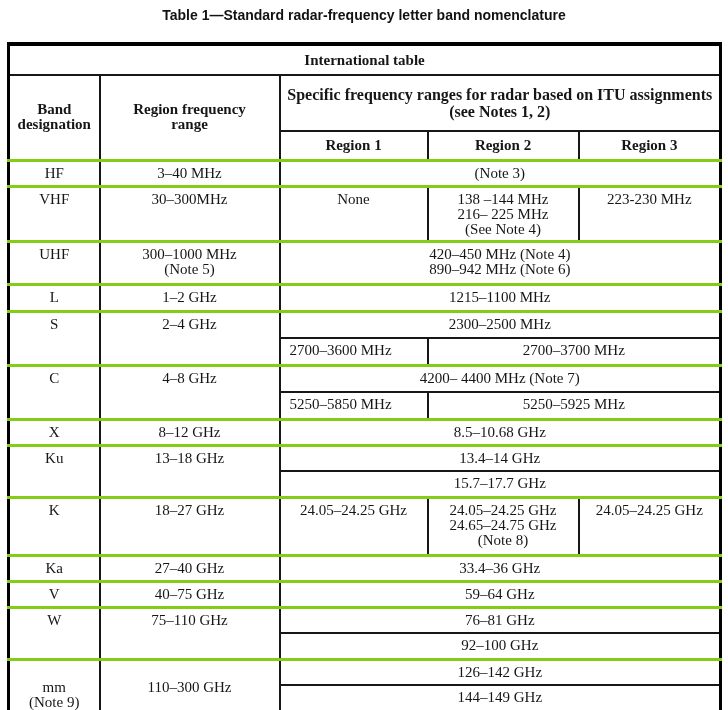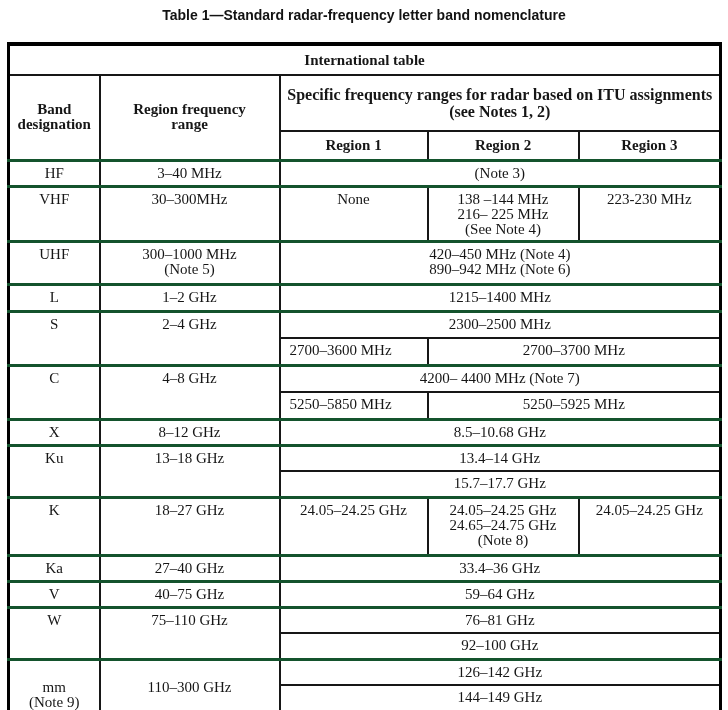--- a/index.html
+++ b/index.html
@@ -36,21 +36,21 @@
     line-height: 15px;
     overflow: hidden;
   }
   td.hdr {
     font-weight: bold;
     vertical-align: middle;
     padding: 2px 3px;
   }
   td.hdr-spec { font-size: 16px; line-height: 17px; }
   .wrap { white-space: pre-line; }
-  tr.bs > td { border-top: 3px solid #14532d; }  
+  tr.bs > td { border-top: 3px solid #84cc16; }  
   td.left { text-align: left; padding-left: 9px; }
   td.pad-deep { padding-top: 19px; }
   tr.r-int { height: 31px; }
   tr.r-h2  { height: 56px; }
   tr.r-h3  { height: 29px; }
   tr.r26 { height: 26px; }
   tr.r27 { height: 27px; }
   tr.r43 { height: 43px; }
   tr.r55 { height: 55px; }
   tr.r58 { height: 58px; }
@@ -108,21 +108,21 @@
     <td>UHF</td>
     <td class="wrap">300–1000 MHz
 (Note 5)</td>
     <td colspan="3" class="wrap">420–450 MHz (Note 4)
 890–942 MHz (Note 6)</td>
   </tr>
 
   <tr class="bs r27">
     <td>L</td>
     <td>1–2 GHz</td>
-    <td colspan="3">1215–1400 MHz</td>
+    <td colspan="3">1215–1100 MHz</td>
   </tr>
 
   <tr class="bs r27">
     <td rowspan="2">S</td>
     <td rowspan="2">2–4 GHz</td>
     <td colspan="3">2300–2500 MHz</td>
   </tr>
   <tr class="r27">
     <td class="left">2700–3600 MHz</td>
     <td colspan="2">2700–3700 MHz</td>

